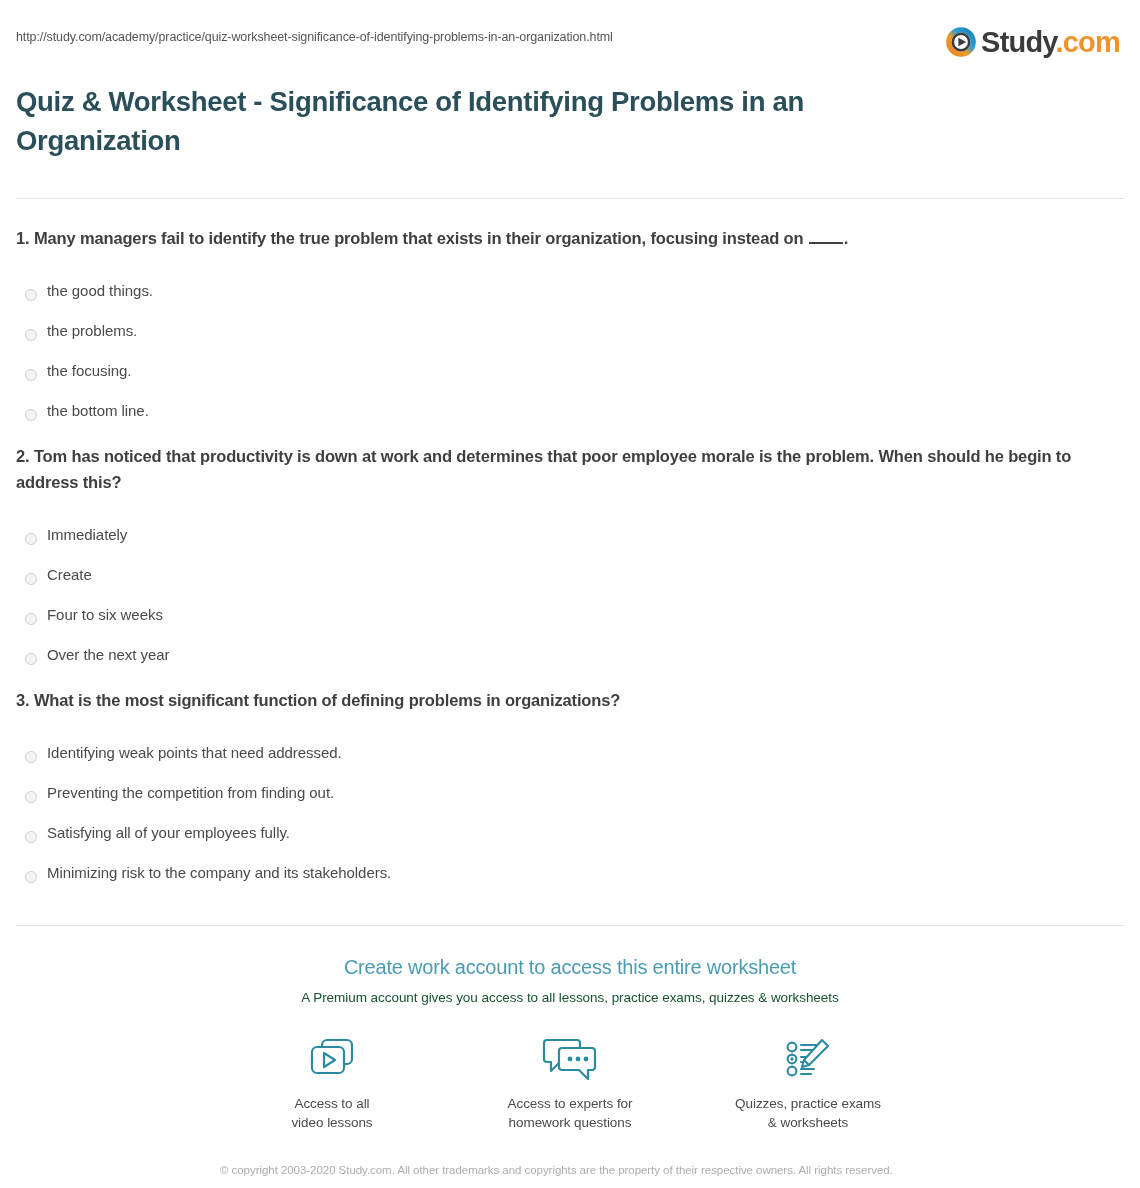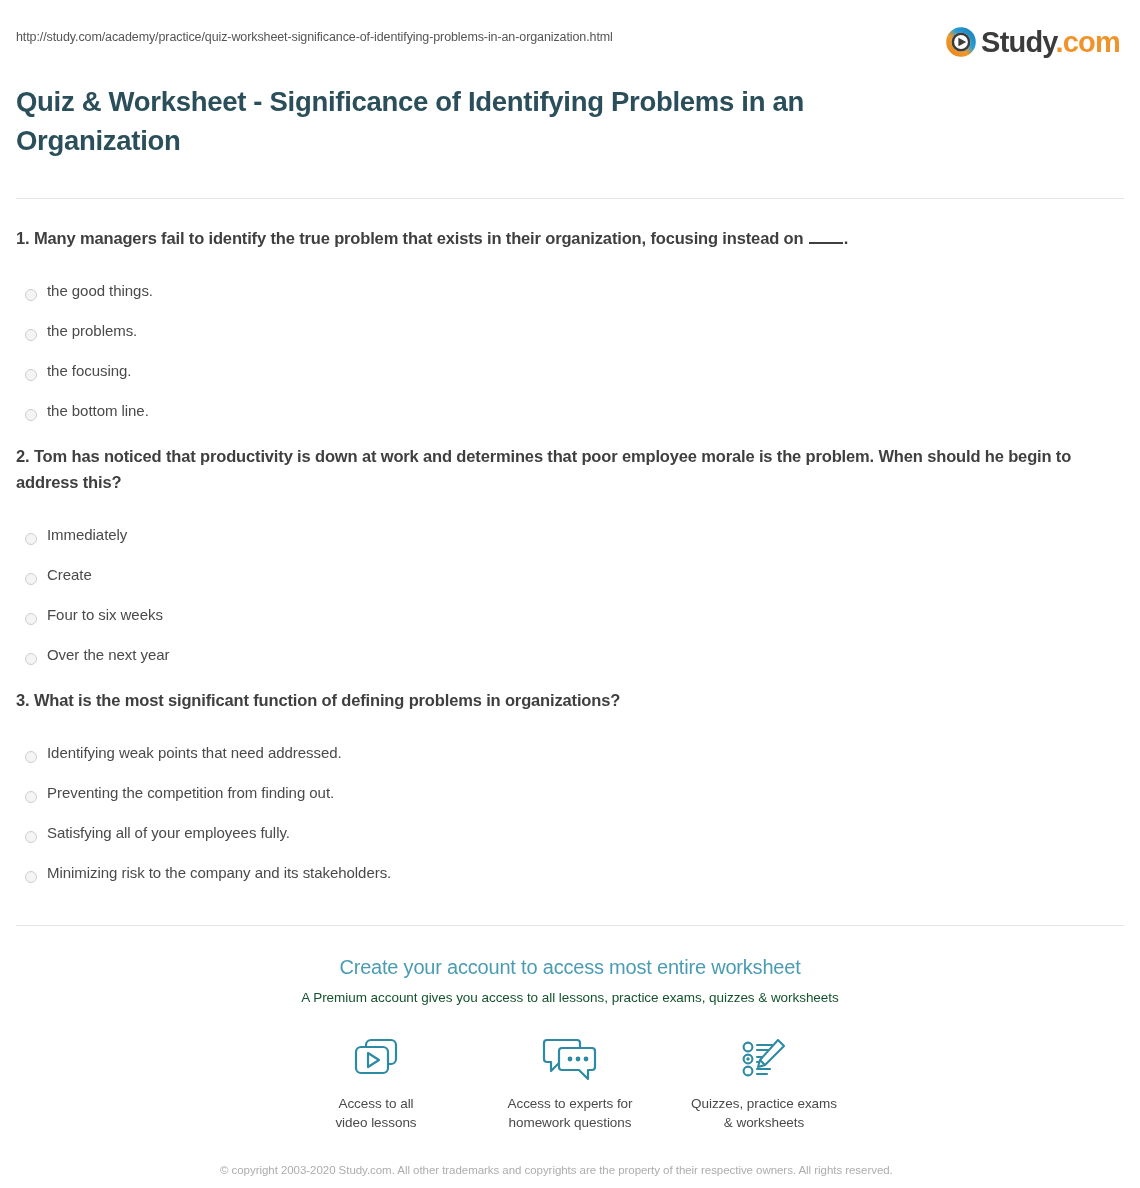--- a/index.html
+++ b/index.html
@@ -142,21 +142,21 @@
     font-size: 13.5px;
     line-height: 20px;
     color: #14532d;
     margin-top: 8px;
     letter-spacing: -0.05px;
   }
 
   .perks {
     display: flex;
     justify-content: center;
-    gap: 44px;
+    gap: 88px;
     margin-top: 26px;
   }
   .perk {
     width: 150px;
     text-align: center;
   }
   .perk-icon {
     height: 50px;
     display: flex;
     align-items: center;
@@ -293,21 +293,21 @@
         <span class="answer-label">Minimizing risk to the company and its stakeholders.</span>
       </li>
     </ul>
   </div>
 </div>
 
 <div style="height:26px"></div>
 <div class="rule footer-rule"></div>
 
 <div class="page promo">
-  <a class="promo-link" href="#">Create your account to access most entire worksheet</a>
+  <a class="promo-link" href="#">Create work account to access this entire worksheet</a>
   <div class="promo-sub">A Premium account gives you access to all lessons, practice exams, quizzes &amp; worksheets</div>
 
   <div class="perks">
 
     <div class="perk">
       <div class="perk-icon">
         <svg width="52" height="46" viewBox="0 0 52 46">
           <rect x="16" y="4" width="30" height="24" rx="5" ry="5" fill="none" stroke="#2d8aa3" stroke-width="2.2"></rect>
           <rect x="6" y="11" width="32" height="26" rx="5" ry="5" fill="#ffffff" stroke="#2d8aa3" stroke-width="2.2"></rect>
           <polygon points="18,17 29,24 18,31" fill="none" stroke="#2d8aa3" stroke-width="2.2" stroke-linejoin="round"></polygon>

